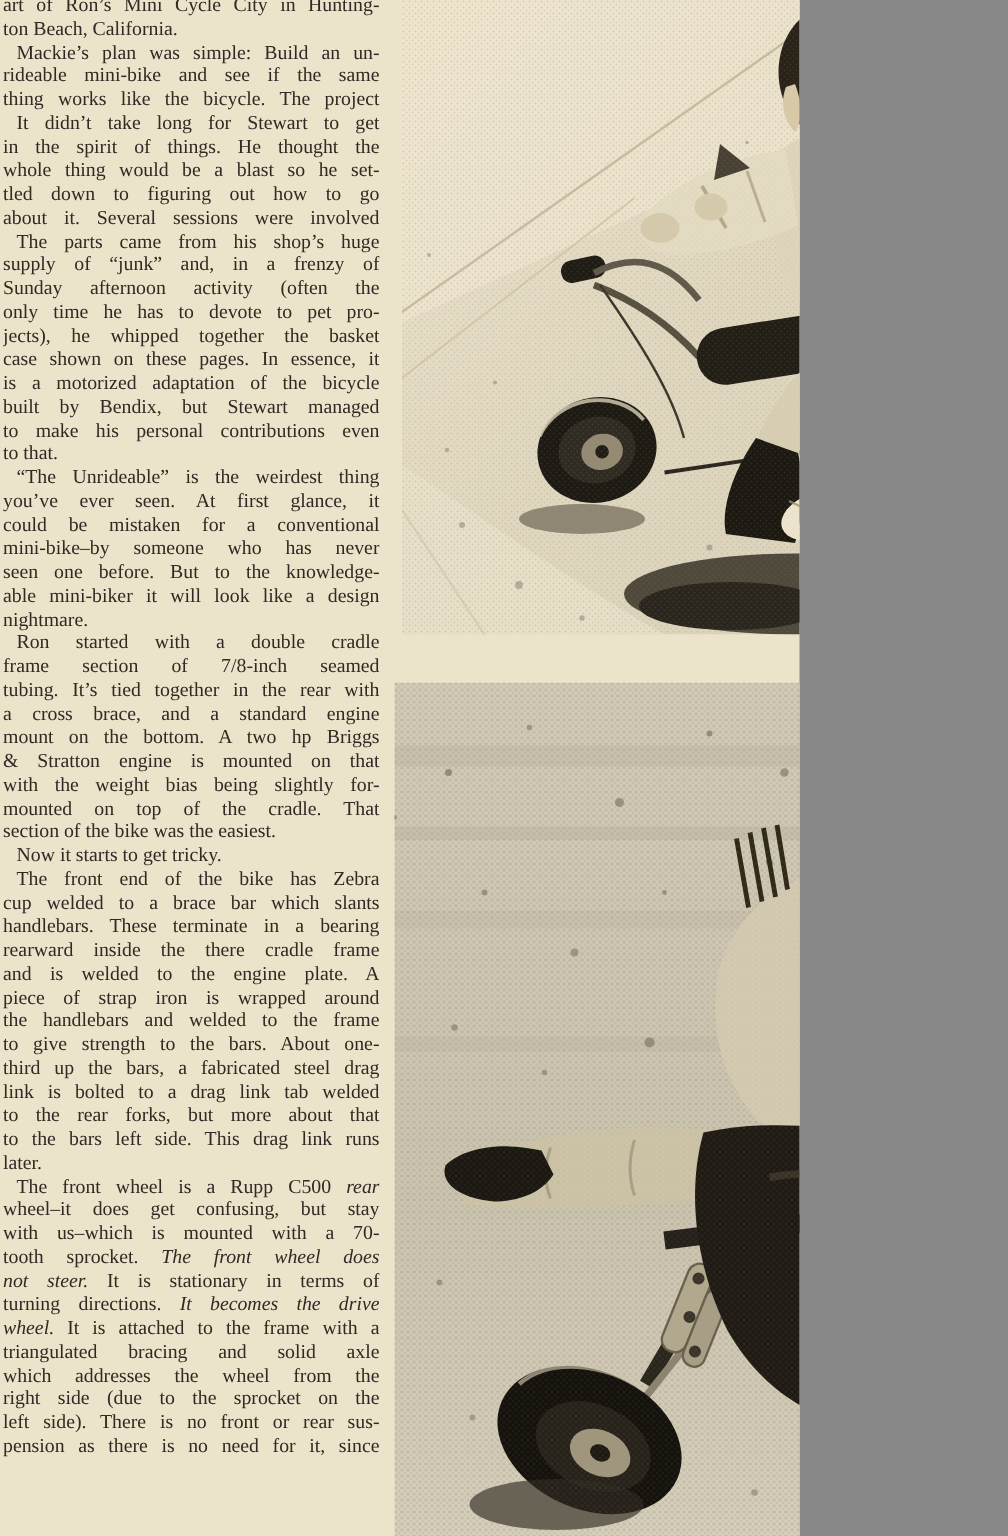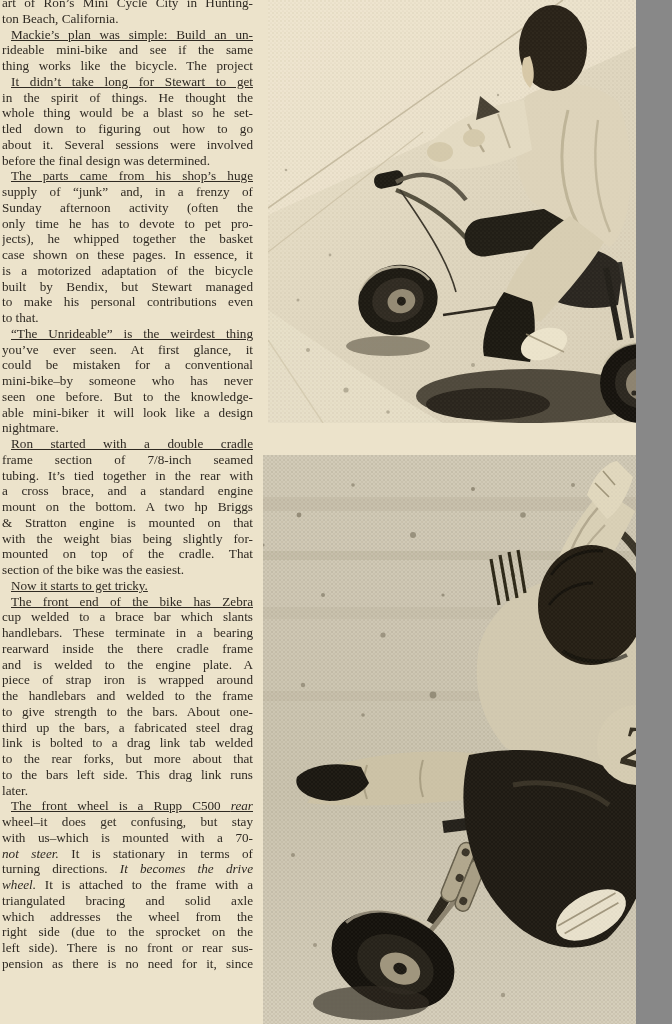--- a/index.html
+++ b/index.html
@@ -1,35 +1,35 @@
 <!DOCTYPE html>
 <html style="--paper: #ece3cb; --ink: #2f2a23; --watermark_bg: #3d3d3d; --watermark_text: #ffffff;"><head>
 <meta charset="utf-8">
 <style>
   html,body{margin:0;padding:0;}
   body{width:672px;height:1024px;overflow:hidden;background:#888;}
   .page{
-    position:relative;width:636px;height:1024px;overflow:hidden;
+    position:relative;width:533px;height:1024px;overflow:hidden;
     background:var(--paper,#ece3cb);
   }
   
   .text-col{
     position:absolute;left:2px;top:-5px;width:251px;height:1030px;
     overflow:hidden;
     color:var(--ink,#2f2a23);
     font-family:"Liberation Serif",serif;
     font-size:13.2px;line-height:15.75px;
   }
   .text-col .line{
     height:15.75px;white-space:nowrap;
     text-align:justify;text-align-last:justify;
     text-justify:inter-word;
   }
   .text-col .line.last{text-align-last:left;}
-  .text-col .line.indent{padding-left:9px;text-decoration:underline;}
+  .text-col .line.indent{padding-left:9px;}
   .text-col .line i{font-style:italic;}
   
   .photo{position:absolute;margin:0;padding:0;line-height:0;}
   .photo svg{display:block;}
   .photo-top{left:268px;top:0;width:404px;height:423px;}
   .photo-bottom{left:263px;top:455px;width:409px;height:569px;}
   
   .watermark{
     position:absolute;left:375px;top:994px;width:297px;height:30px;
     background:var(--watermark_bg,#3d3d3d);
@@ -50,21 +50,20 @@
       <div class="line">art of Ron’s Mini Cycle City in Hunting-</div>
       <div class="line last">ton Beach, California.</div>
       <div class="line indent">Mackie’s plan was simple: Build an un-</div>
       <div class="line">rideable mini-bike and see if the same</div>
       <div class="line">thing works like the bicycle. The project</div>
       <div class="line indent">It didn’t take long for Stewart to get</div>
       <div class="line">in the spirit of things. He thought the</div>
       <div class="line">whole thing would be a blast so he set-</div>
       <div class="line">tled down to figuring out how to go</div>
       <div class="line">about it. Several sessions were involved</div>
-      <div class="line last">before the final design was determined.</div>
       <div class="line indent">The parts came from his shop’s huge</div>
       <div class="line">supply of “junk” and, in a frenzy of</div>
       <div class="line">Sunday afternoon activity (often the</div>
       <div class="line">only time he has to devote to pet pro-</div>
       <div class="line">jects), he whipped together the basket</div>
       <div class="line">case shown on these pages. In essence, it</div>
       <div class="line">is a motorized adaptation of the bicycle</div>
       <div class="line">built by Bendix, but Stewart managed</div>
       <div class="line">to make his personal contributions even</div>
       <div class="line last">to that.</div>
@@ -94,20 +93,21 @@
       <div class="line">the handlebars and welded to the frame</div>
       <div class="line">to give strength to the bars. About one-</div>
       <div class="line">third up the bars, a fabricated steel drag</div>
       <div class="line">link is bolted to a drag link tab welded</div>
       <div class="line">to the rear forks, but more about that</div>
       <div class="line">to the bars left side. This drag link runs</div>
       <div class="line last">later.</div>
       <div class="line indent">The front wheel is a Rupp C500 <i>rear</i></div>
       <div class="line">wheel–it does get confusing, but stay</div>
       <div class="line">with us–which is mounted with a 70-</div>
+      <div class="line">tooth sprocket. <i>The front wheel does</i></div>
       <div class="line"><i>not steer.</i> It is stationary in terms of</div>
       <div class="line">turning directions. <i>It becomes the drive</i></div>
       <div class="line"><i>wheel.</i> It is attached to the frame with a</div>
       <div class="line">triangulated bracing and solid axle</div>
       <div class="line">which addresses the wheel from the</div>
       <div class="line">right side (due to the sprocket on the</div>
       <div class="line">left side). There is no front or rear sus-</div>
       <div class="line">pension as there is no need for it, since</div>
     </div>
 

